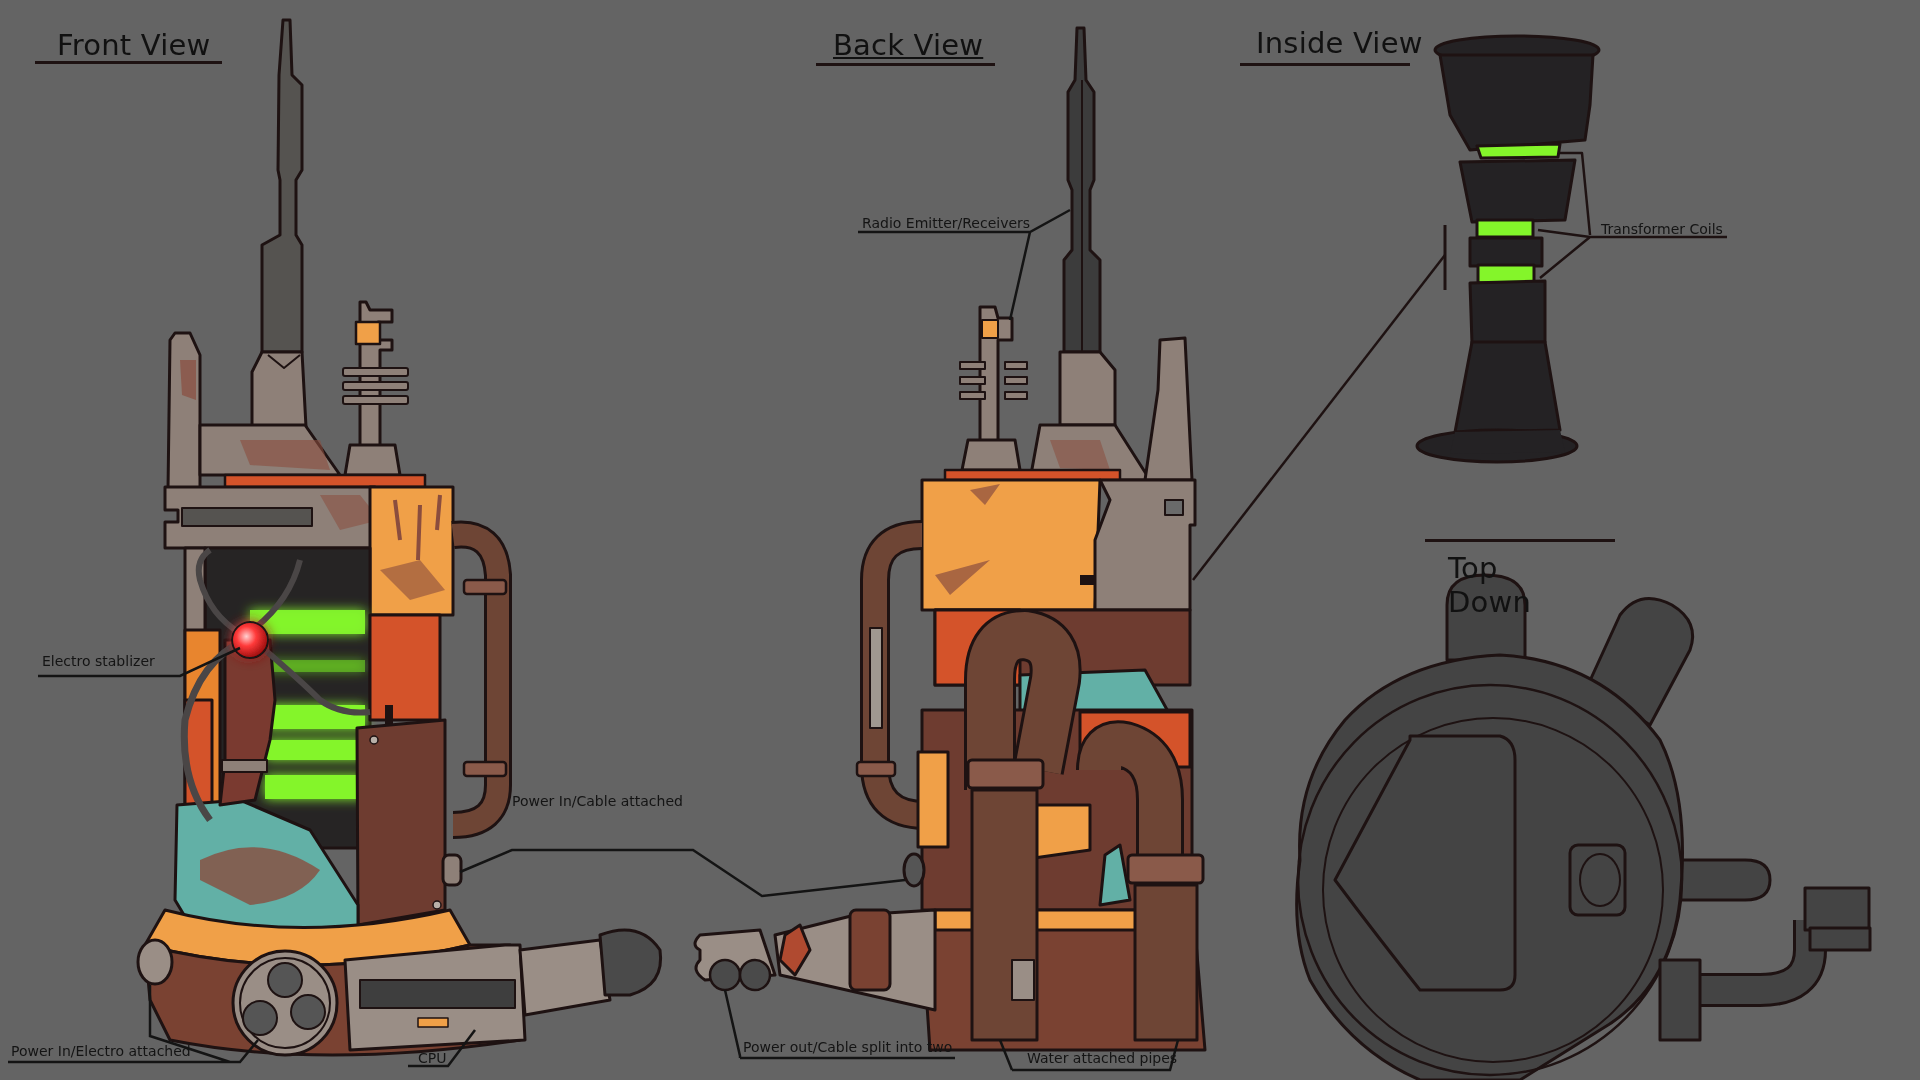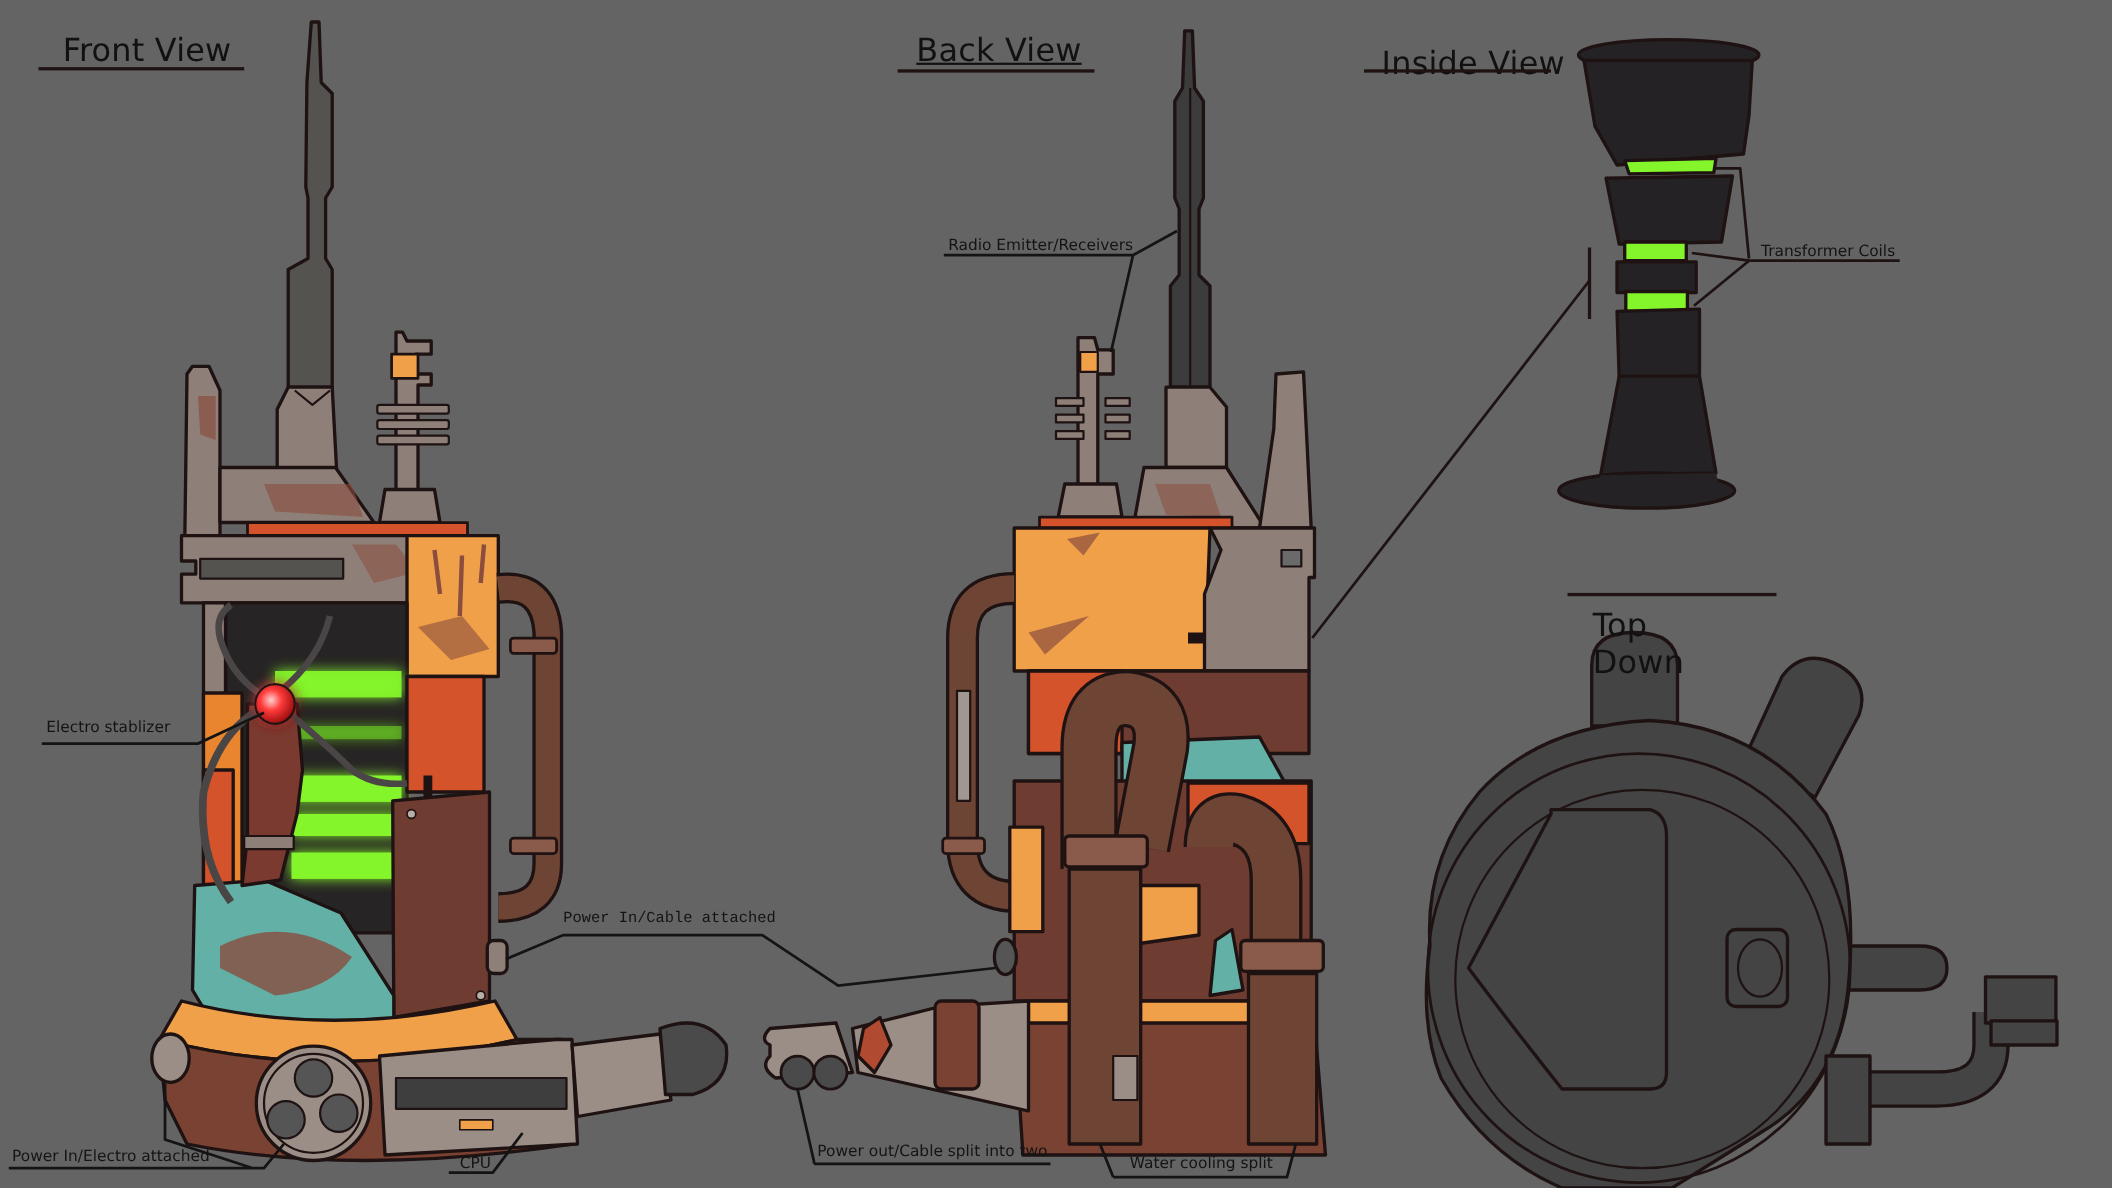--- a/index.html
+++ b/index.html
@@ -243,27 +243,27 @@
       <path d="M1012,1070 L1170,1070 L1178,1040 M1012,1070 L1000,1040"></path>
     </g>
   </svg>
 
   <div class="title" style="left:57px;top:28px;">Front View</div>
   <div class="title-line" style="left:35px;top:61px;width:187px;"></div>
 
   <div class="title" style="left:833px;top:28px;text-decoration:underline;">Back View</div>
   <div class="title-line" style="left:816px;top:63px;width:179px;"></div>
 
-  <div class="title" style="left:1256px;top:40px;">Inside View</div>
+  <div class="title" style="left:1256px;top:26px;">Inside View</div>
   <div class="title-line" style="left:1240px;top:63px;width:170px;"></div>
 
   <div class="title" style="left:1448px;top:503px;margin-top:48px;">Top Down</div>
   <div class="title-line" style="left:1425px;top:539px;width:190px;"></div>
 
   <div class="label" style="left:42px;top:653px;">Electro stablizer</div>
   <div class="label" style="left:862px;top:215px;">Radio Emitter/Receivers</div>
   <div class="label" style="left:1601px;top:221px;">Transformer Coils</div>
-  <div class="label" style="left:512px;top:827px;font-family:Liberation Mono, monospace;">Power In/Cable attached</div>
+  <div class="label" style="left:512px;top:793px;">Power In/Cable attached</div>
   <div class="label" style="left:11px;top:1043px;">Power In/Electro attached</div>
   <div class="label" style="left:418px;top:1050px;">CPU</div>
   <div class="label" style="left:743px;top:1039px;">Power out/Cable split into two</div>
-  <div class="label" style="left:1027px;top:1050px;">Water cooling split</div>
+  <div class="label" style="left:1027px;top:1050px;">Water attached pipes</div>
 </div>
 
 </body></html>

